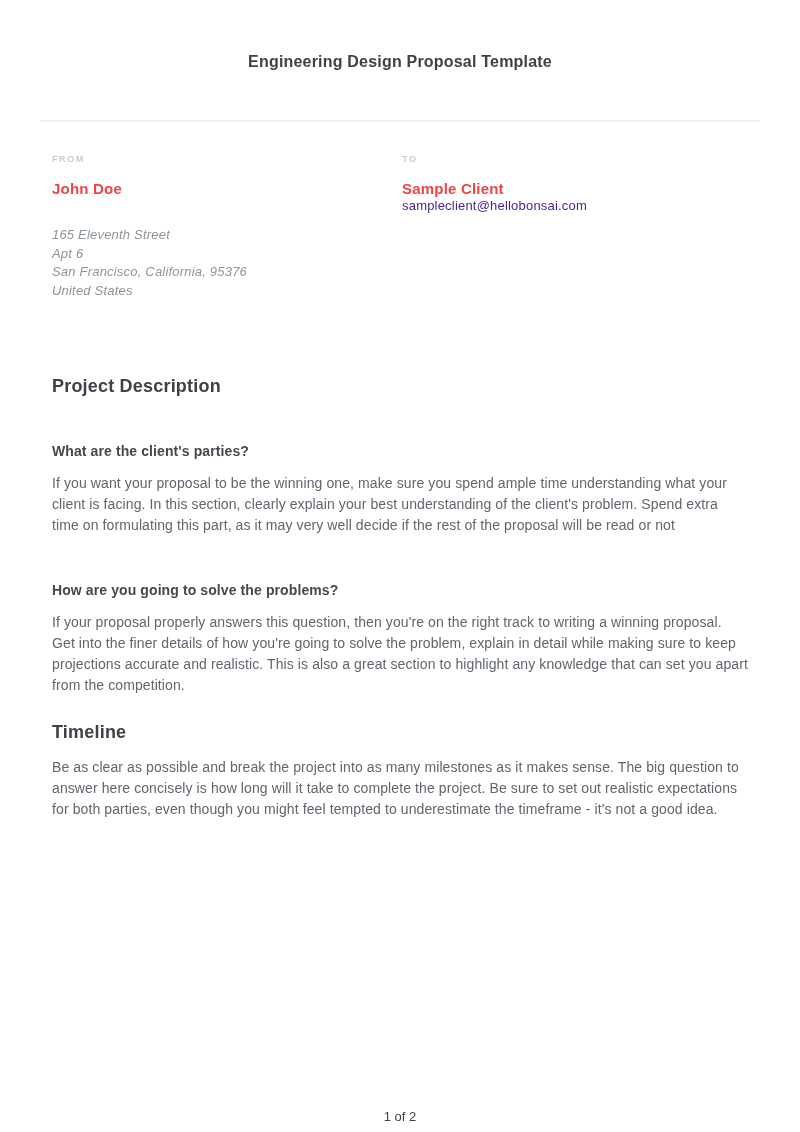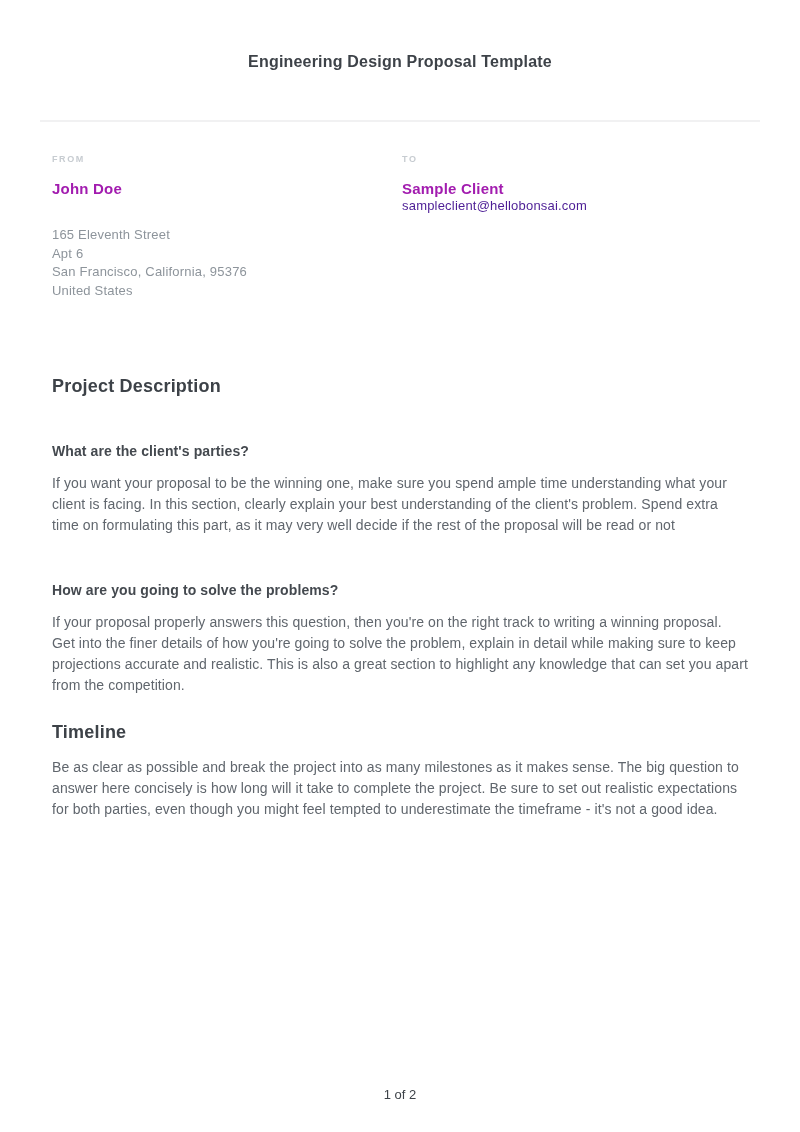--- a/index.html
+++ b/index.html
@@ -36,29 +36,30 @@
   .party-label {
     font-size: 9px;
     font-weight: 600;
     letter-spacing: 1.6px;
     color: #c7ccd1;
   }
   .party-name {
     margin-top: 16px;
     font-size: 15px;
     font-weight: 700;
-    color: #a21caf;
+    color: #ef4444;
     letter-spacing: 0.2px;
   }
   .party-address {
     margin-top: 29px;
     font-size: 13px;
     line-height: 18.5px;
     color: #8d949b;
     letter-spacing: 0.2px;
+    font-style: italic;
   }
   .party-email {
     margin-top: 1px;
     font-size: 13px;
     color: #4c1d95;
     letter-spacing: 0.2px;
   }
   .content {
     padding: 0 52px;
   }
@@ -79,21 +80,21 @@
   }
   .qa-answer {
     margin-top: 14px;
     font-size: 14px;
     line-height: 21px;
     color: #60666d;
     letter-spacing: 0.1px;
   }
   .page-footer {
     position: absolute;
-    bottom: 30px;
+    bottom: 8px;
     left: 0;
     width: 100%;
     text-align: center;
     font-size: 13px;
     color: #3d4248;
   }
 </style>
 </head>
 <body>
 

